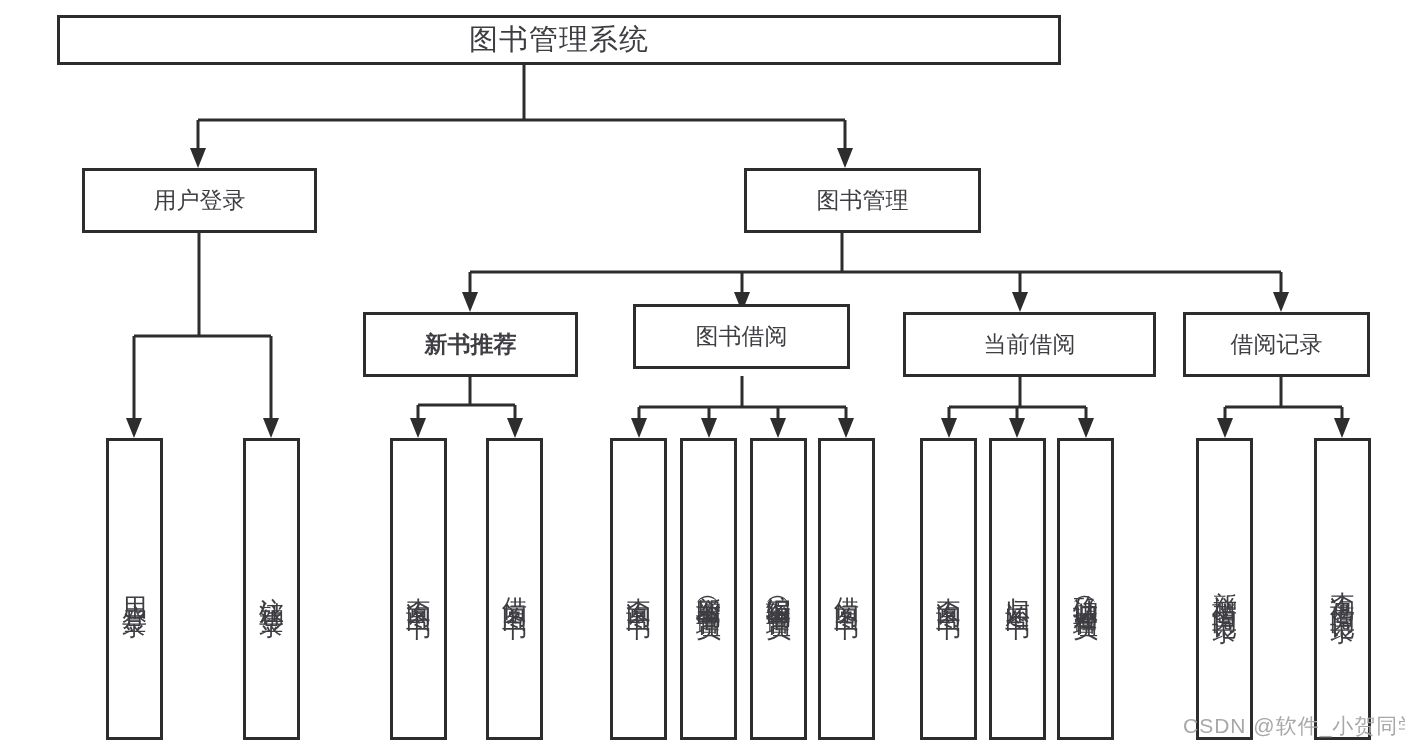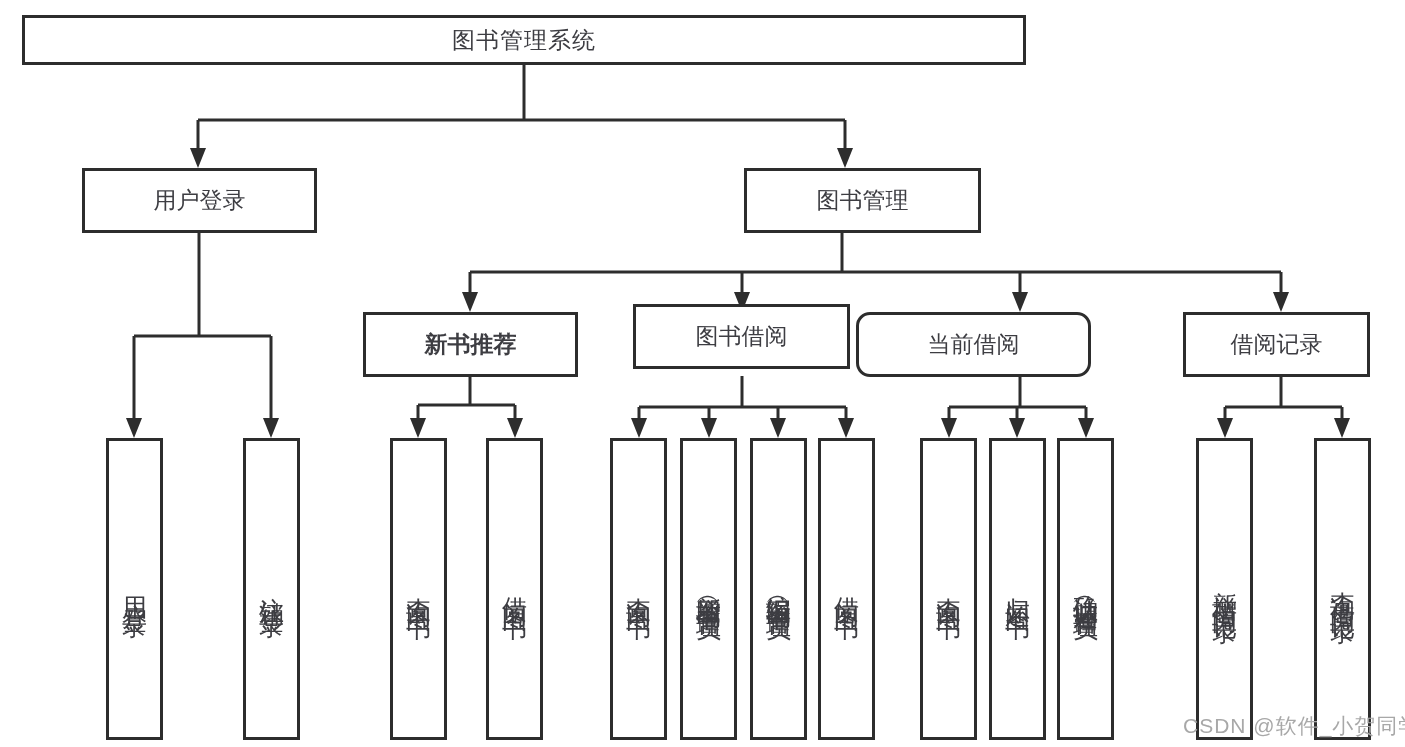--- a/index.html
+++ b/index.html
@@ -26,22 +26,23 @@
     border: 3px solid #2d2d2d;
     background: #ffffff;
     display: flex;
     align-items: center;
     justify-content: center;
     color: #3d3d42;
     z-index: 2;
     text-align: center;
   }
   .h-node {
-    font-size: 23px;
+    font-size: 29px;
     letter-spacing: 1px;
+    margin-left: 35px;
   }
   .root-node {
     left: 22px; top: 15px;
     width: 1004px; height: 50px;
   }
   .l2-node, .l3-node {
     height: 65px;
     font-size: 23px;
   }
   .leaf {
@@ -138,21 +139,21 @@
     </g>
   </svg>
 
   <div class="node h-node root-node">图书管理系统</div>
 
   <div class="node l2-node" style="left:82px; top:168px; width:235px;">用户登录</div>
   <div class="node l2-node" style="left:725px; top:168px; width:237px;margin-left:19px;">图书管理</div>
 
   <div class="node l3-node" style="left:363px; top:312px; width:215px;font-weight:bold;">新书推荐</div>
   <div class="node l3-node" style="left:633px; top:304px; width:217px;">图书借阅</div>
-  <div class="node l3-node" style="left:856px; top:312px; width:235px;border-radius:14px;">当前借阅</div>
+  <div class="node l3-node" style="left:903px; top:312px; width:253px;">当前借阅</div>
   <div class="node l3-node" style="left:1183px; top:312px; width:187px;">借阅记录</div>
 
   <div class="node leaf" style="left:106px;">用户登录</div>
   <div class="node leaf" style="left:243px;">注销登录</div>
 
   <div class="node leaf" style="left:390px;">查询图书</div>
   <div class="node leaf" style="left:486px;">借阅图书</div>
 
   <div class="node leaf" style="left:610px;">查询图书</div>
   <div class="node leaf" style="left:680px; letter-spacing:3px;">新增图书（管理员）</div>

